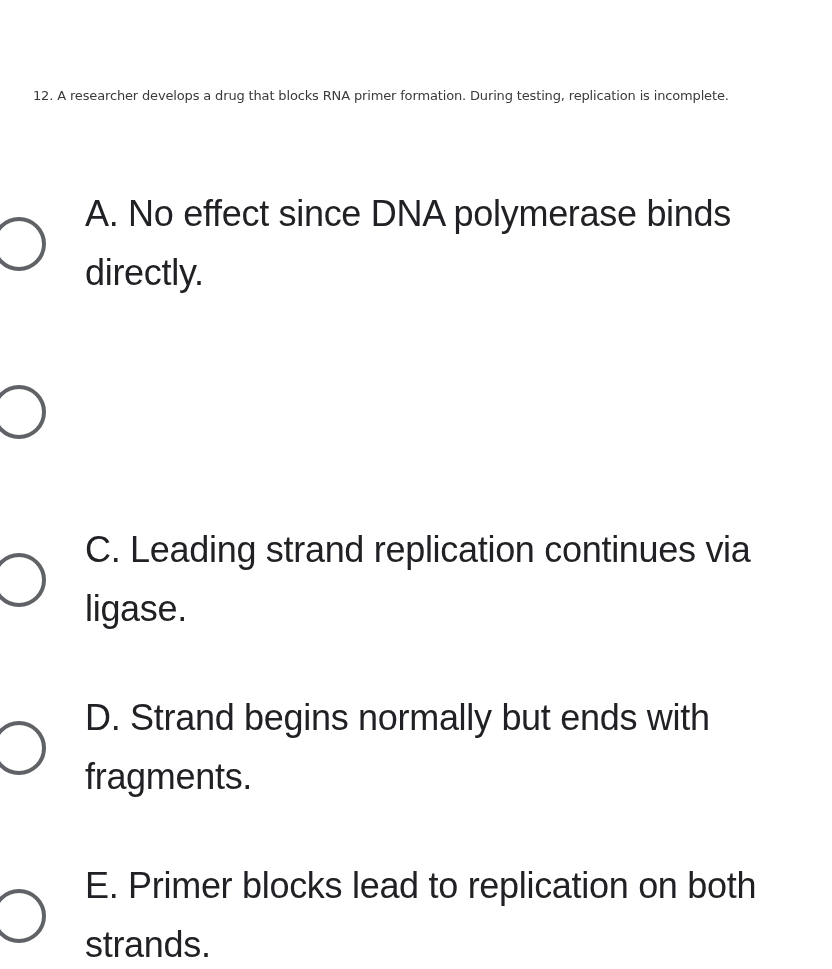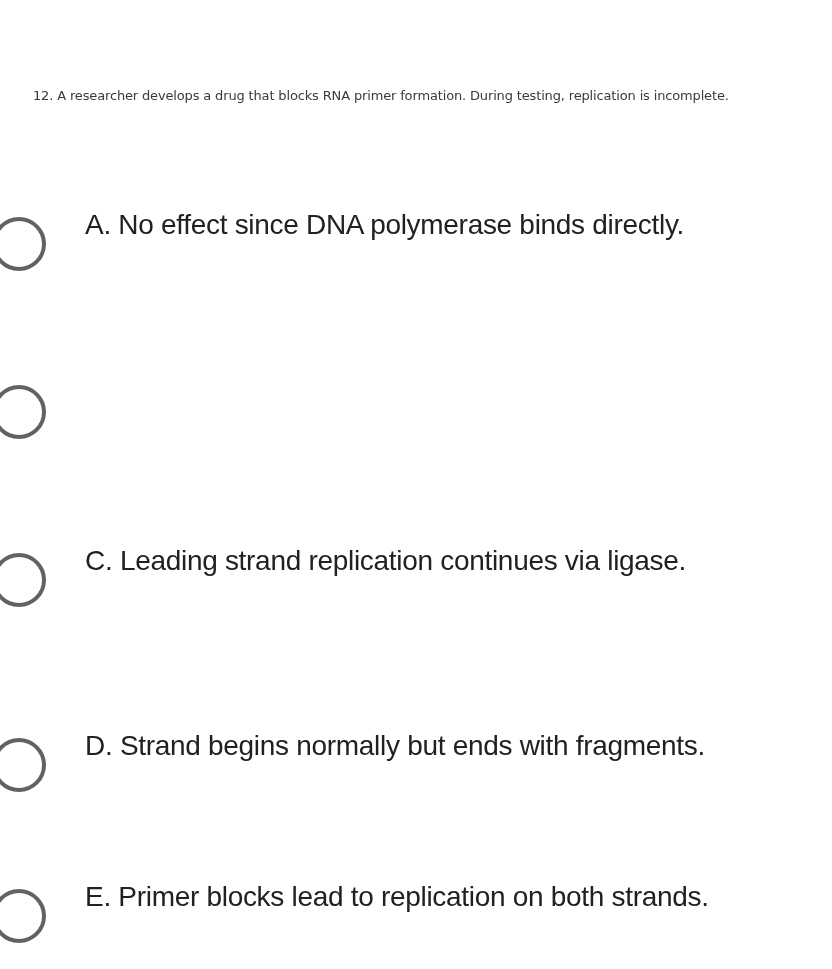--- a/index.html
+++ b/index.html
@@ -57,23 +57,23 @@
       left: -8px;
       width: 46px;
       height: 46px;
       border: 4px solid #5f6368;
       border-radius: 50%;
       box-sizing: content-box;
     }
     .option-label {
       position: absolute;
       left: 85px;
-      top: 11px;
+      top: 0;
       width: 700px;
-      font-size: 28px;
+      font-size: 36px;
       line-height: 59px;
       color: #202124;
       letter-spacing: -0.3px;
     }
   </style>
 </head>
 <body>
 
 <div class="question-image">
   <div class="q-line1">12.  A researcher develops a drug that blocks RNA primer formation. During testing, replication is incomplete.</div>
@@ -84,21 +84,21 @@
     <span class="radio" style="top:33px;"></span>
     <div class="option-label">A. No effect since DNA polymerase binds directly.</div>
   </div>
   <div class="option" style="top:352px;">
     <span class="radio" style="top:33px;"></span>
   </div>
   <div class="option" style="top:520px;padding-left:32px;">
     <span class="radio" style="top:33px;"></span>
     <div class="option-label">C. Leading strand replication continues via ligase.</div>
   </div>
-  <div class="option" style="top:688px;margin-top:17px;">
+  <div class="option" style="top:688px;">
     <span class="radio" style="top:33px;"></span>
     <div class="option-label">D. Strand begins normally but ends with fragments.</div>
   </div>
   <div class="option" style="top:856px;">
     <span class="radio" style="top:33px;"></span>
     <div class="option-label">E. Primer blocks lead to replication on both strands.</div>
   </div>
 </div>
 
 </body></html>

